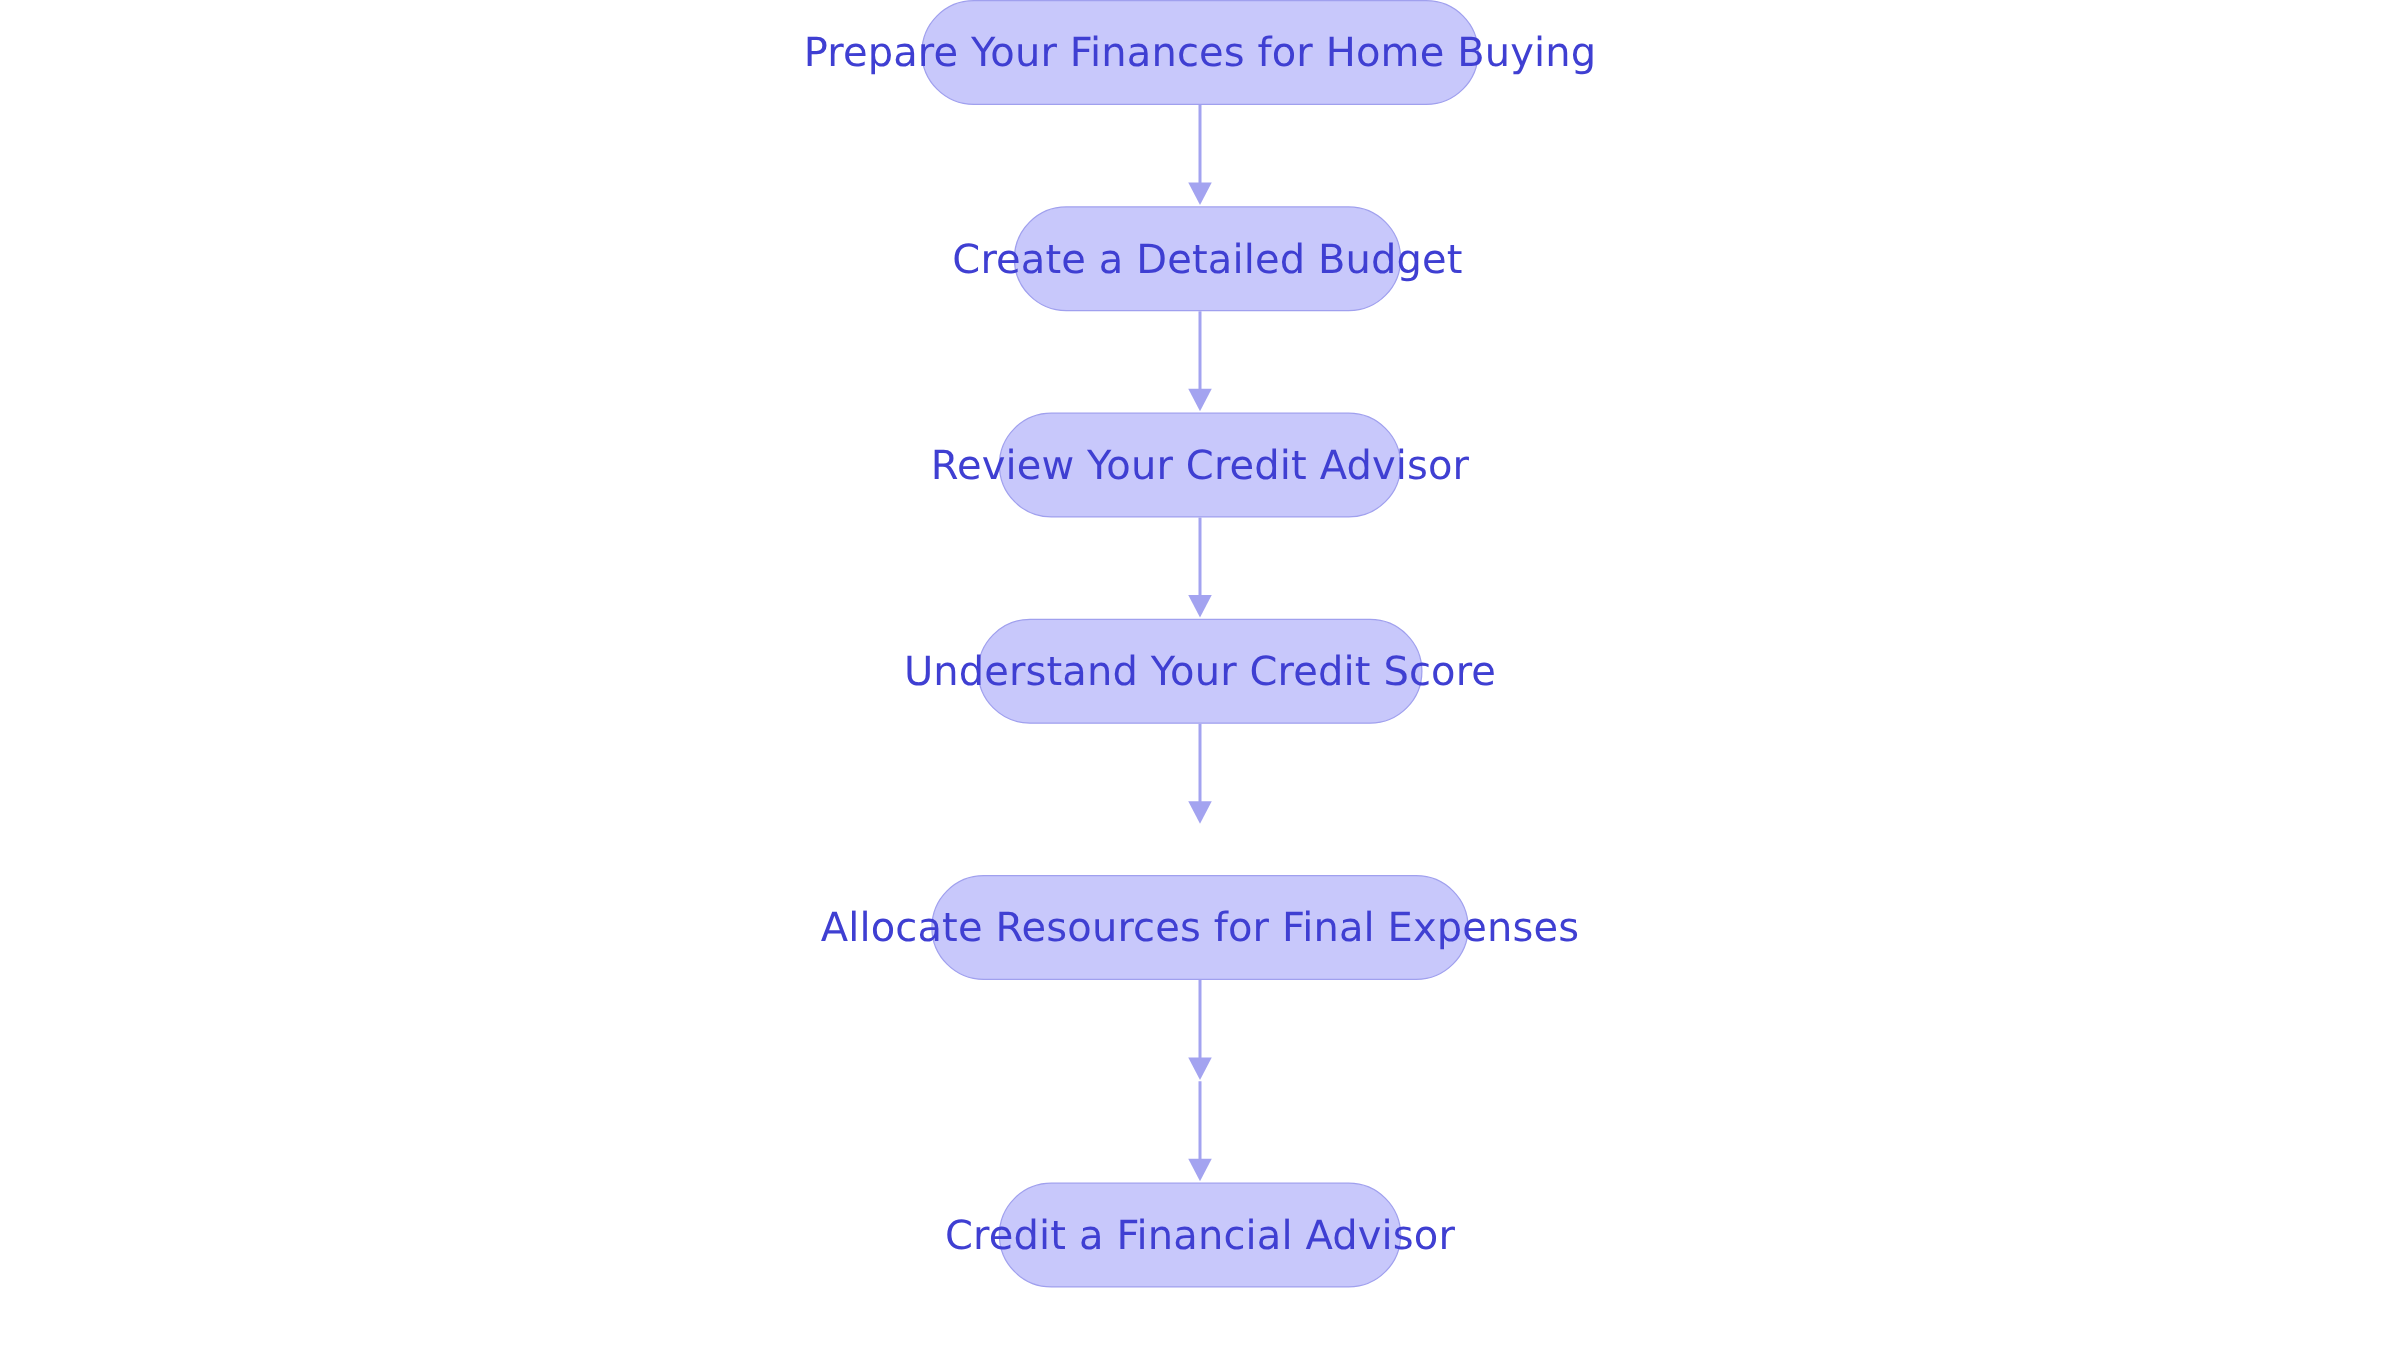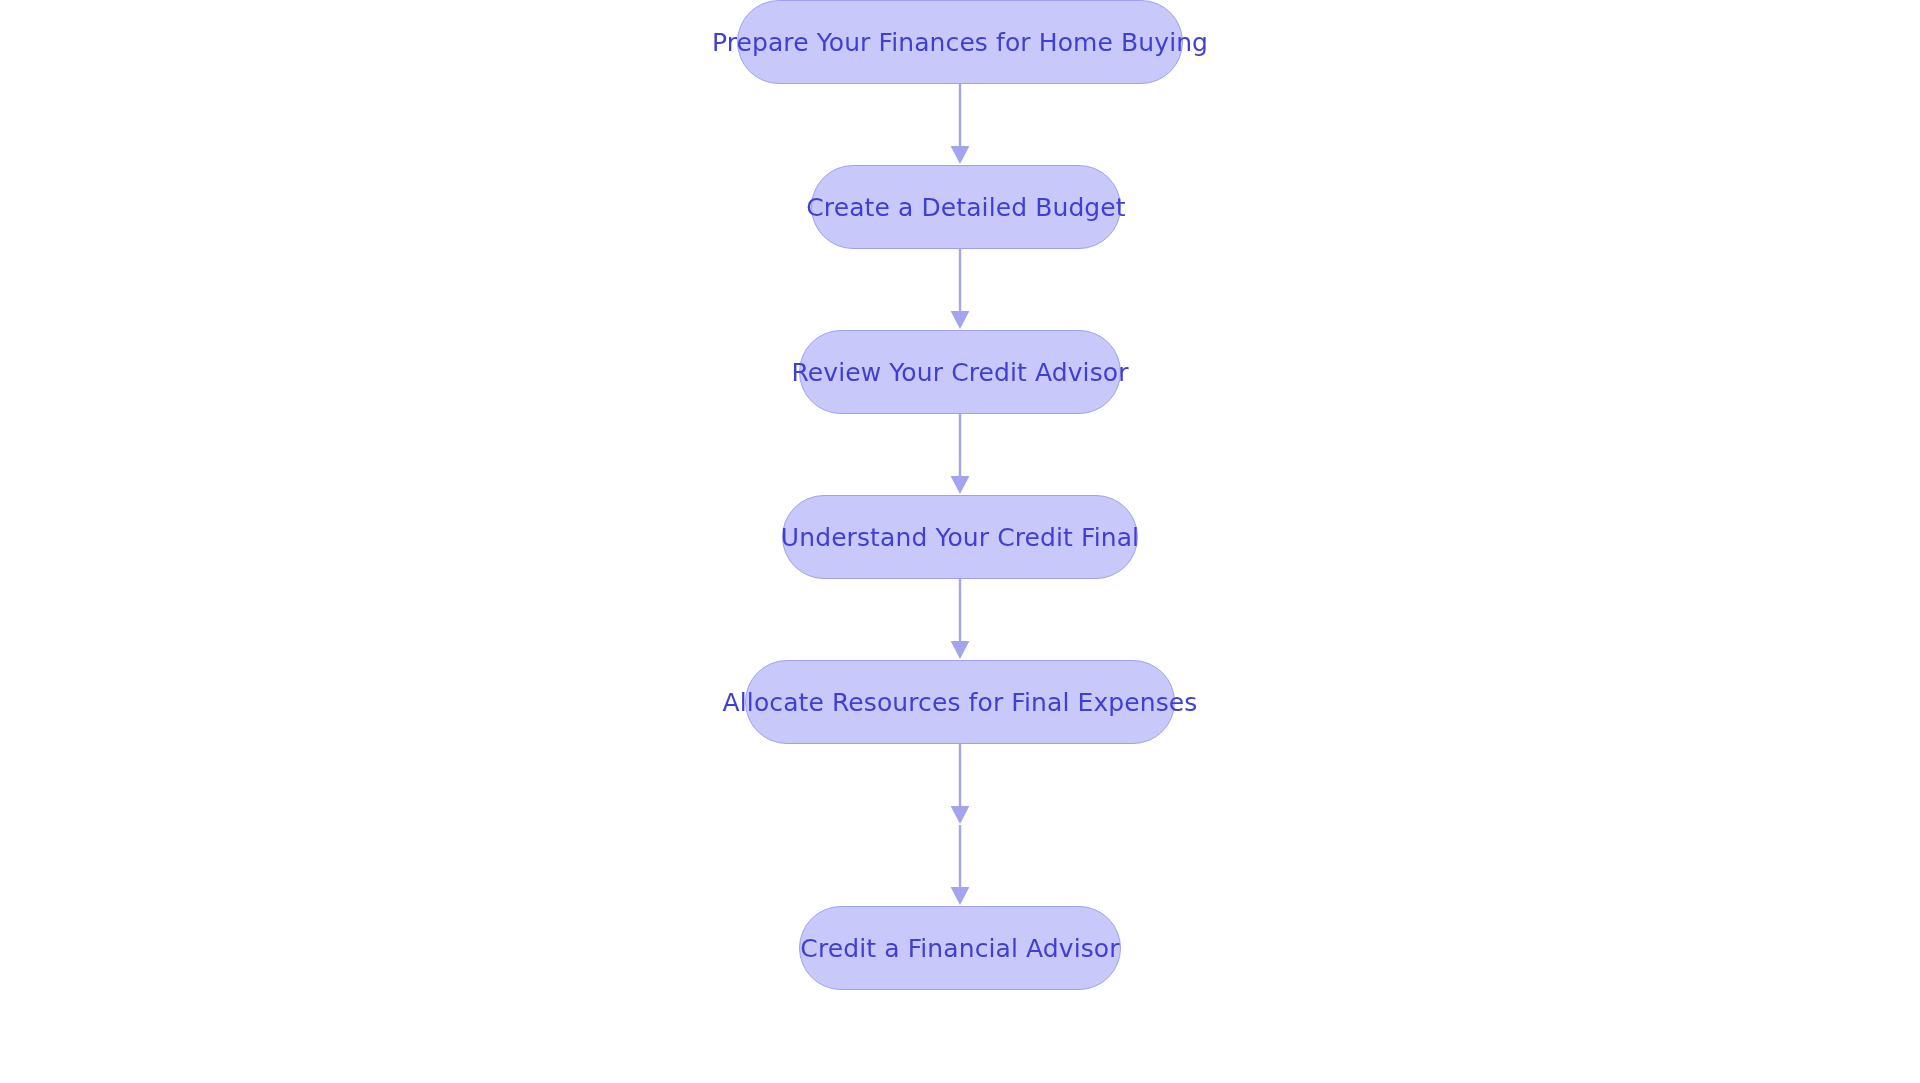--- a/index.html
+++ b/index.html
@@ -41,21 +41,21 @@
     border: 1.4px solid #a0a0ee;
     display: flex;
     align-items: center;
     justify-content: center;
     flex: 0 0 auto;
   }
 
   .flow-node-label {
     color: #3f3fd2;
     font-family: "DejaVu Sans", sans-serif;
-    font-size: 25px;
+    font-size: 32px;
     font-weight: 400;
     letter-spacing: 0.1px;
     white-space: nowrap;
     line-height: 1;
     text-align: center;
   }
 
   .flow-connector {
     position: relative;
     width: 26px;
@@ -114,31 +114,31 @@
     </div>
 
     <div class="flow-connector">
       <svg viewBox="0 0 26 81" xmlns="http://www.w3.org/2000/svg" aria-hidden="true">
         <line class="conn-line" x1="13" y1="0" x2="13" y2="64"></line>
         <polygon class="conn-head" points="13,80 3.6,62 22.4,62"></polygon>
       </svg>
     </div>
 
     <div class="flow-node" style="width:356px;">
-      <span class="flow-node-label">Understand Your Credit Final</span>
+      <span class="flow-node-label">Understand Your Credit Score</span>
     </div>
 
     <div class="flow-connector">
       <svg viewBox="0 0 26 81" xmlns="http://www.w3.org/2000/svg" aria-hidden="true">
         <line class="conn-line" x1="13" y1="0" x2="13" y2="64"></line>
         <polygon class="conn-head" points="13,80 3.6,62 22.4,62"></polygon>
       </svg>
     </div>
 
-    <div class="flow-node" style="width:430px;">
+    <div class="flow-node" style="width:430px;margin-top:40px;">
       <span class="flow-node-label">Allocate Resources for Final Expenses</span>
     </div>
 
     <div class="flow-connector">
       <svg viewBox="0 0 26 81" xmlns="http://www.w3.org/2000/svg" aria-hidden="true">
         <line class="conn-line" x1="13" y1="0" x2="13" y2="64"></line>
         <polygon class="conn-head" points="13,80 3.6,62 22.4,62"></polygon>
       </svg>
     </div>
 

